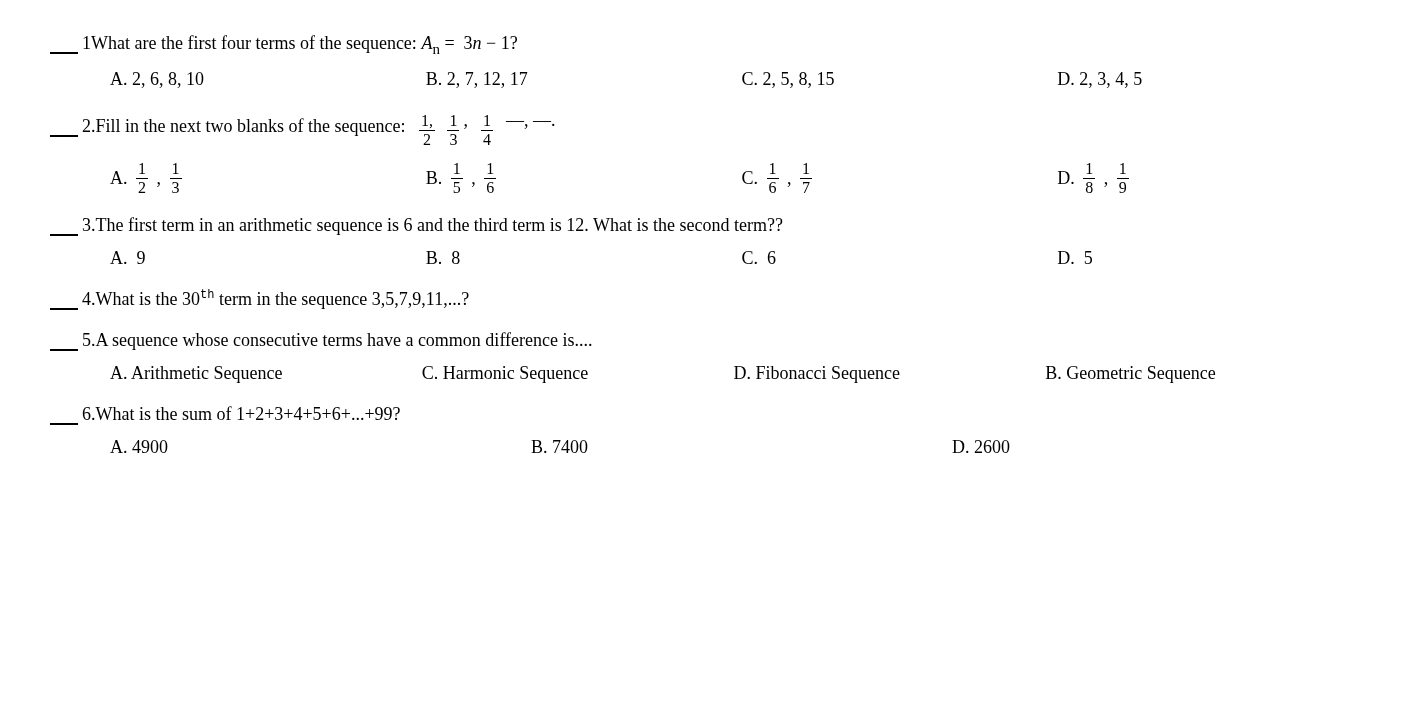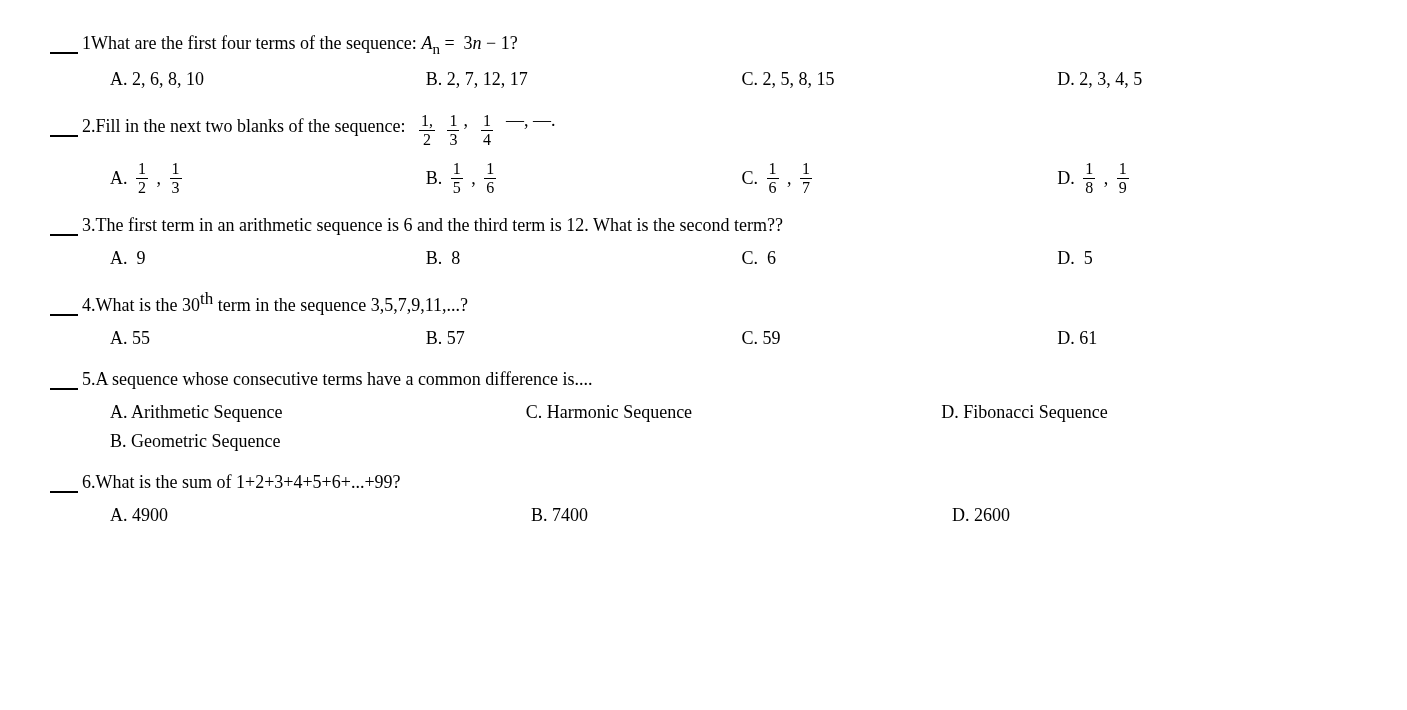--- a/index.html
+++ b/index.html
@@ -37,21 +37,21 @@
       margin-top: 4px;
       gap: 16px;
     }
     .choice {
       flex: 1;
       font-size: 18px;
       line-height: 1.5;
     }
     .choices-two-col {
       display: grid;
-      grid-template-columns: 1fr 1fr 1fr;
+      grid-template-columns: 1fr 1fr 1fr 1fr;
       margin-left: 60px;
       margin-top: 4px;
       row-gap: 2px;
     }
     .frac {
       display: inline-flex;
       flex-direction: column;
       align-items: center;
       vertical-align: middle;
       font-size: 16px;
@@ -60,22 +60,23 @@
     .frac .num {
       border-bottom: 1px solid #000;
       padding: 0 2px;
       text-align: center;
     }
     .frac .den {
       padding: 0 2px;
       text-align: center;
     }
     sup {
-      font-size: 17px;
+      font-size: 12px;
       vertical-align: super;
+      font-family: Liberation Mono, monospace;
     }
     .blank {
       display: inline-block;
       width: 28px;
       border-bottom: 2px solid #000;
       margin-right: 4px;
       vertical-align: bottom;
     }
     .sequence-inline {
       display: inline-flex;
@@ -196,26 +197,20 @@
   </div>
 </div>
 
 <div class="question-block">
   <div class="question-line">
     <span class="q-num"><span class="blank"></span>4.</span>
     <span class="q-text">
       What is the 30<sup>th</sup> term in the sequence 3,5,7,9,11,...?
     </span>
   </div>
-  <div class="choices-row">
-    <div class="choice">A. 55</div>
-    <div class="choice">B. 57</div>
-    <div class="choice">C. 59</div>
-    <div class="choice">D. 61</div>
-  </div>
 </div>
 
 <div class="question-block">
   <div class="question-line">
     <span class="q-num"><span class="blank"></span>5.</span>
     <span class="q-text">
       A sequence whose consecutive terms have a common difference is....
     </span>
   </div>
   <div class="choices-two-col">

